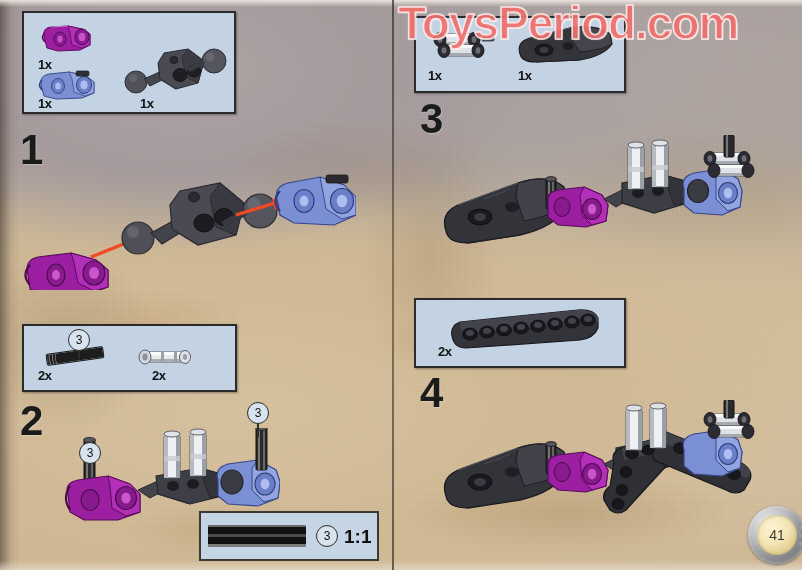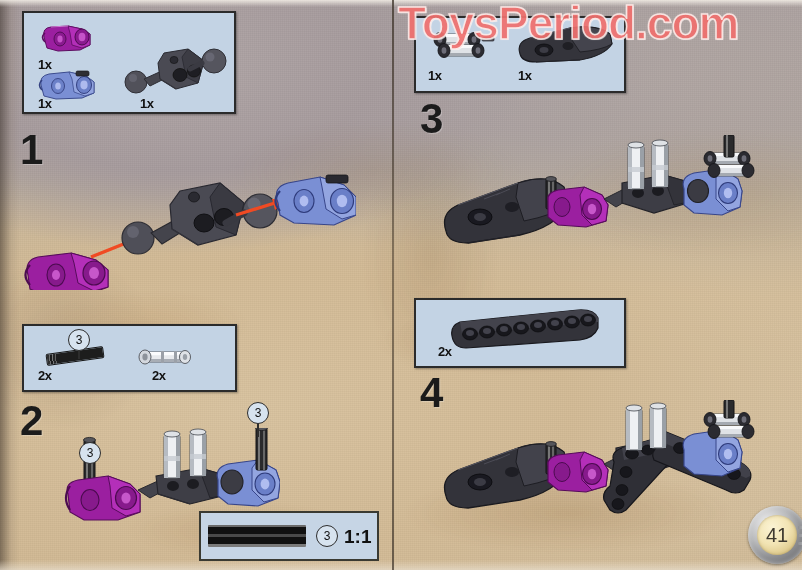--- a/index.html
+++ b/index.html
@@ -177,21 +177,21 @@
     box-shadow: 0 1px 3px rgba(0,0,0,.45), inset 0 0 4px rgba(255,255,255,.5);
   }
   .page-badge .disc {
     position: absolute; left: 9px; top: 9px; right: 9px; bottom: 9px;
     border-radius: 50%;
     background: radial-gradient(circle at 38% 32%, #fbf3d4 0%, #f2e4b4 45%, #ddc889 78%, #c7b074 100%);
     box-shadow: inset 0 0 3px rgba(130,110,60,.55);
     display: flex; align-items: center; justify-content: center;
   }
   .page-badge .pnum {
-    font-size: 20px; font-weight: normal; color: #3f3a30;
+    font-size: 14px; font-weight: normal; color: #3f3a30;
     font-family: "Liberation Sans", sans-serif;
   }
   .page-badge .slot {
     position: absolute; right: -4px; width: 12px; height: 3px;
     background: linear-gradient(to right, #8e8f92, #c8c9cb);
     border-radius: 1px;
   }
 
   
   .part { position: absolute; }

